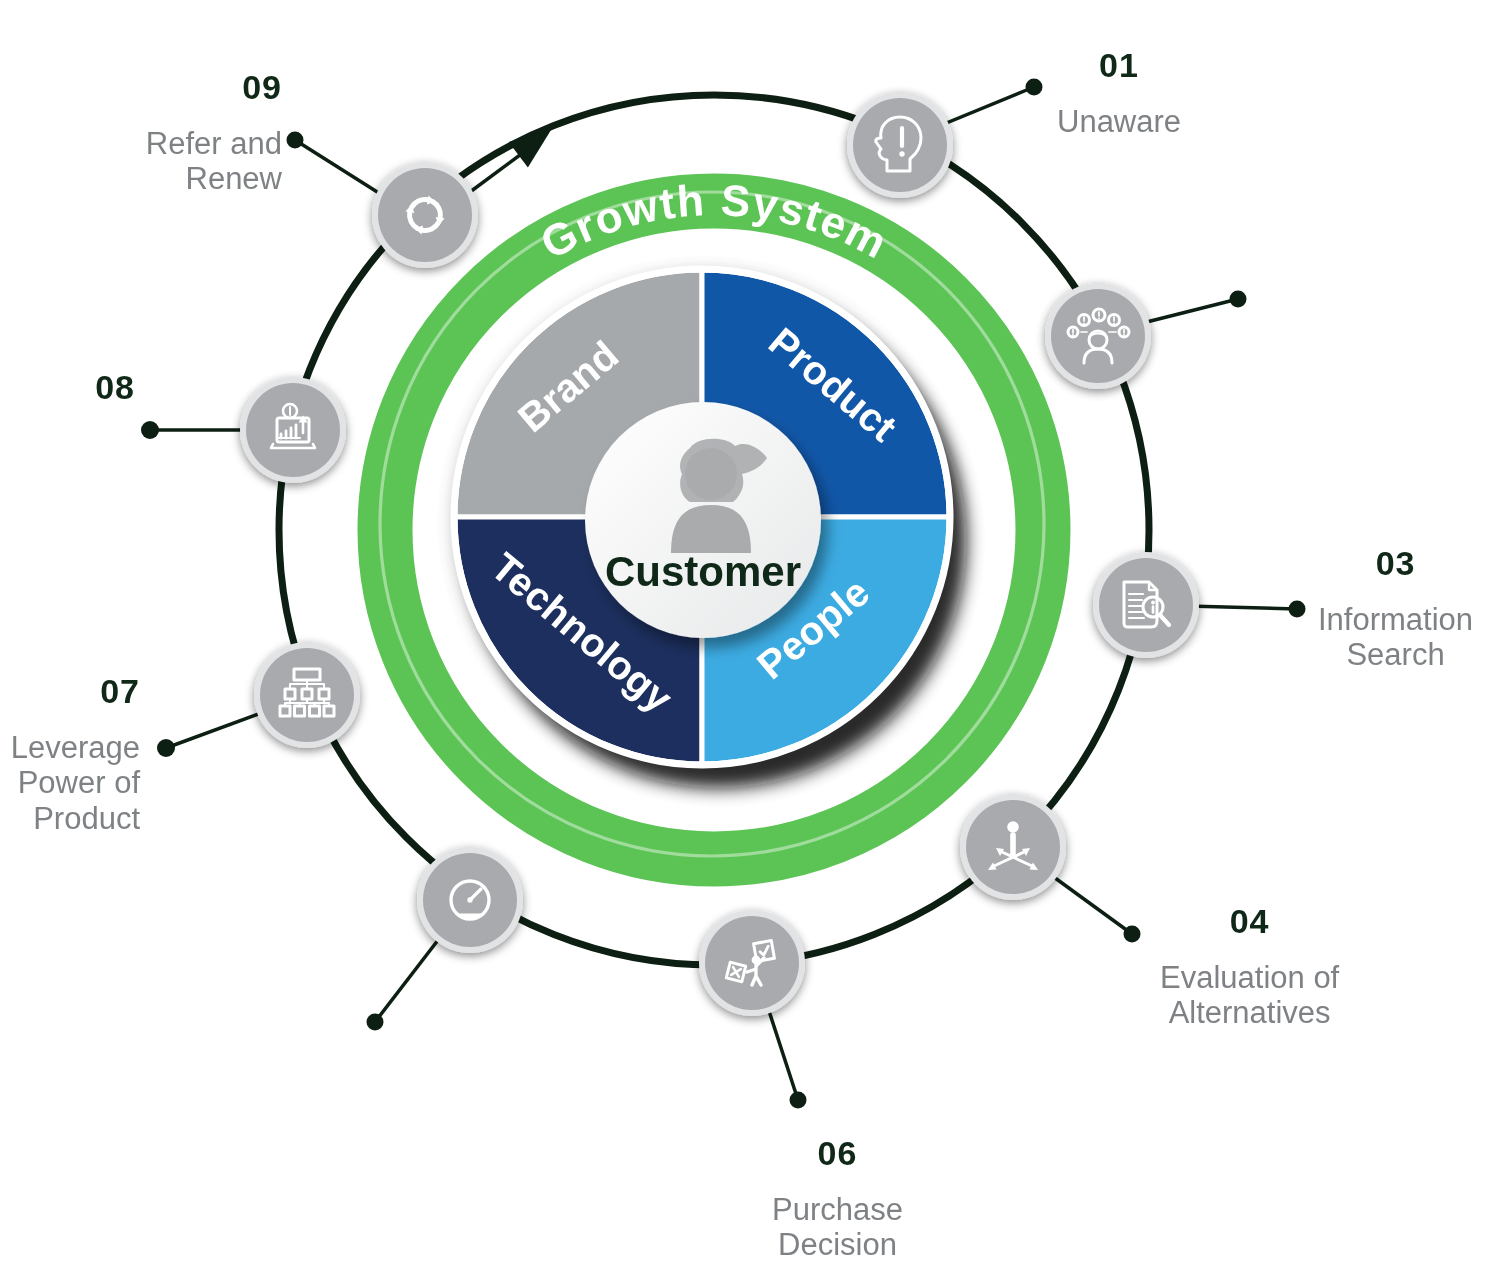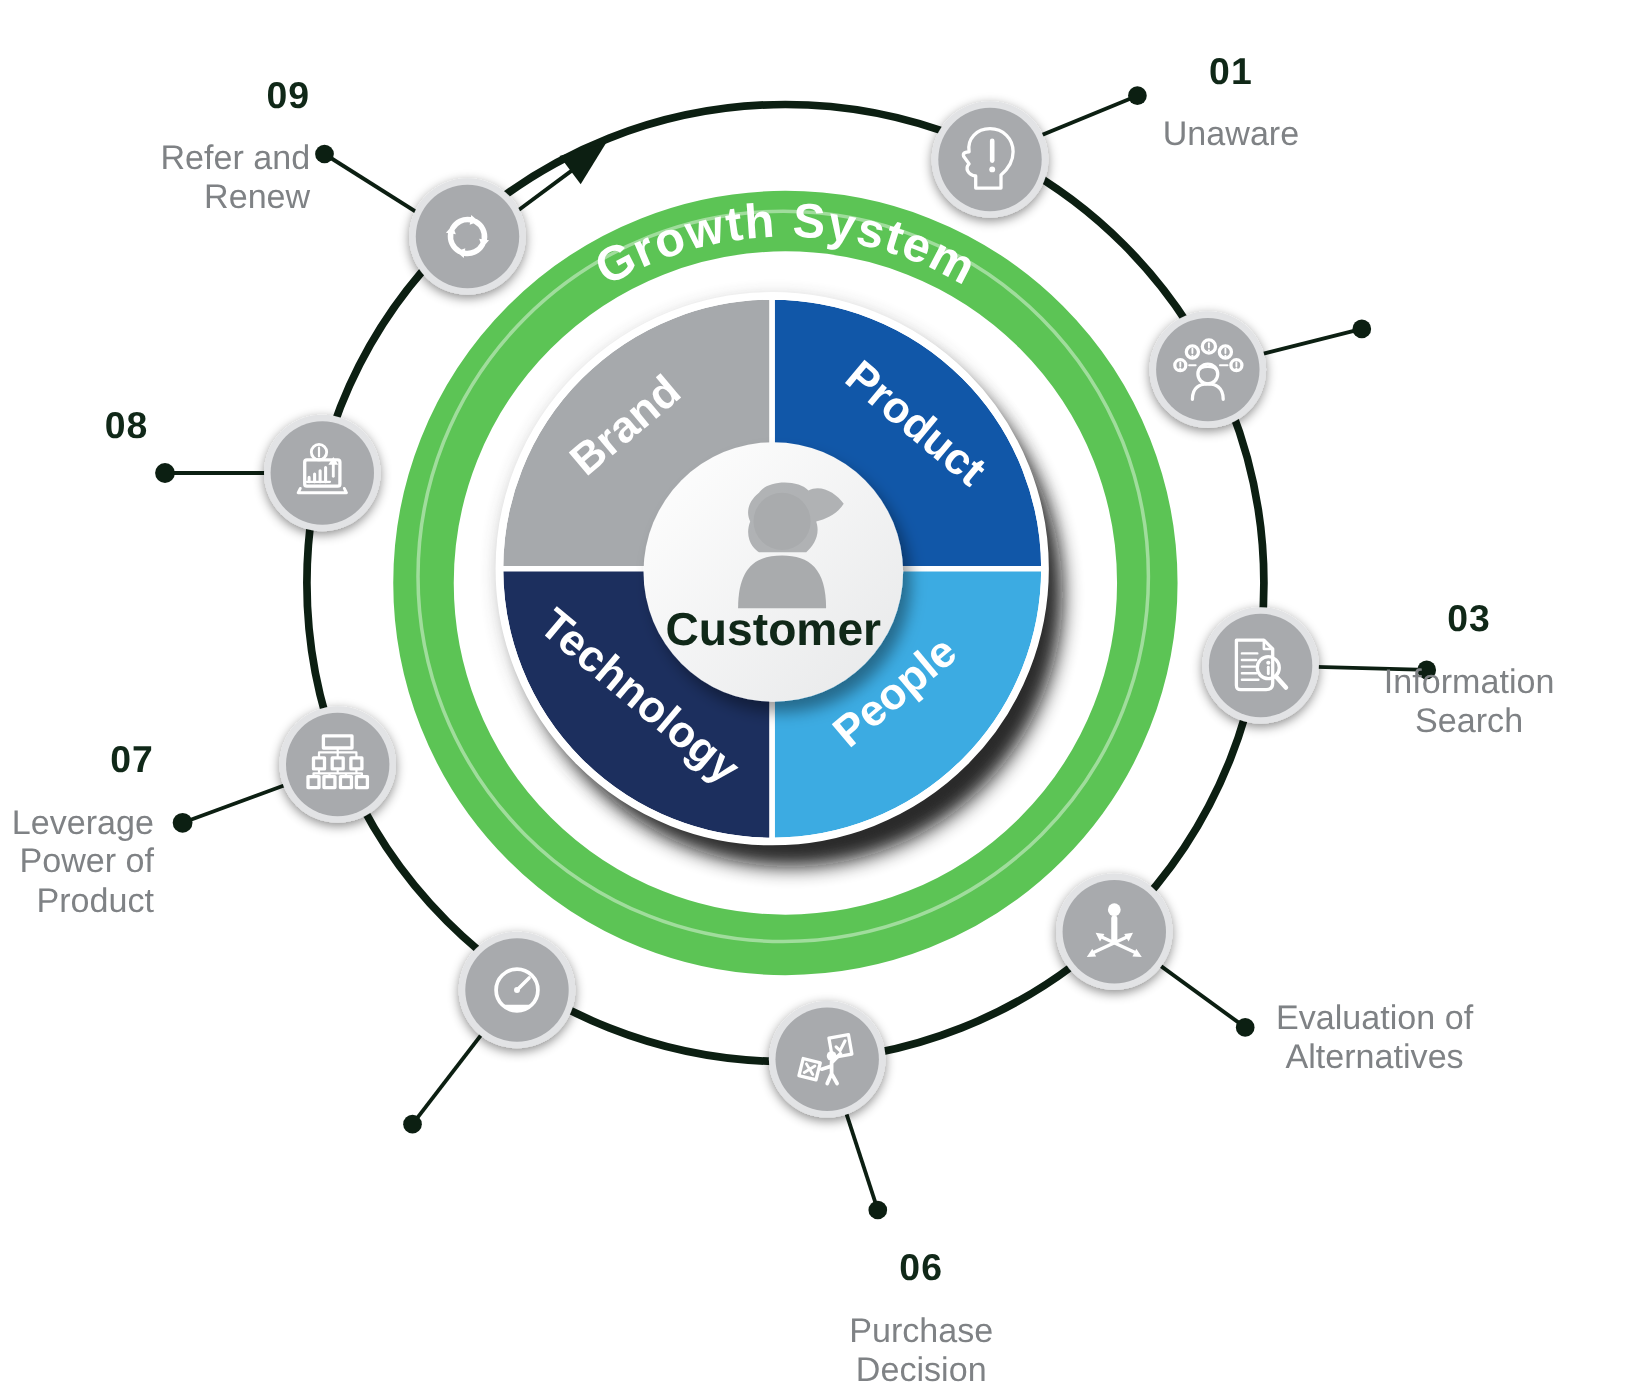--- a/index.html
+++ b/index.html
@@ -266,26 +266,27 @@
     </g>
   </g>
 </svg>
 
 <div class="step right-side" style="left:1057px;top:30px">
   <div class="num">01</div>
   <div class="lbl">Unaware</div>
 </div>
 <div class="step right-side" style="left:1262px;top:218px">
 </div>
-<div class="step right-side" style="left:1258px;top:528px">
+<div class="step right-side" style="left:1318px;top:528px">
   <div class="num">03</div>
   <div class="lbl">Information
 Search</div>
 </div>
 <div class="step right-side" style="left:1160px;top:886px">
+  <div class="num">04</div>
   <div class="lbl">Evaluation of
 Alternatives</div>
 </div>
 <div class="step right-side" style="left:772px;top:1118px">
   <div class="num">06</div>
   <div class="lbl">Purchase
 Decision</div>
 </div>
 <div class="step left-side" style="right:1360px;top:656px">
   <div class="num">07</div>

